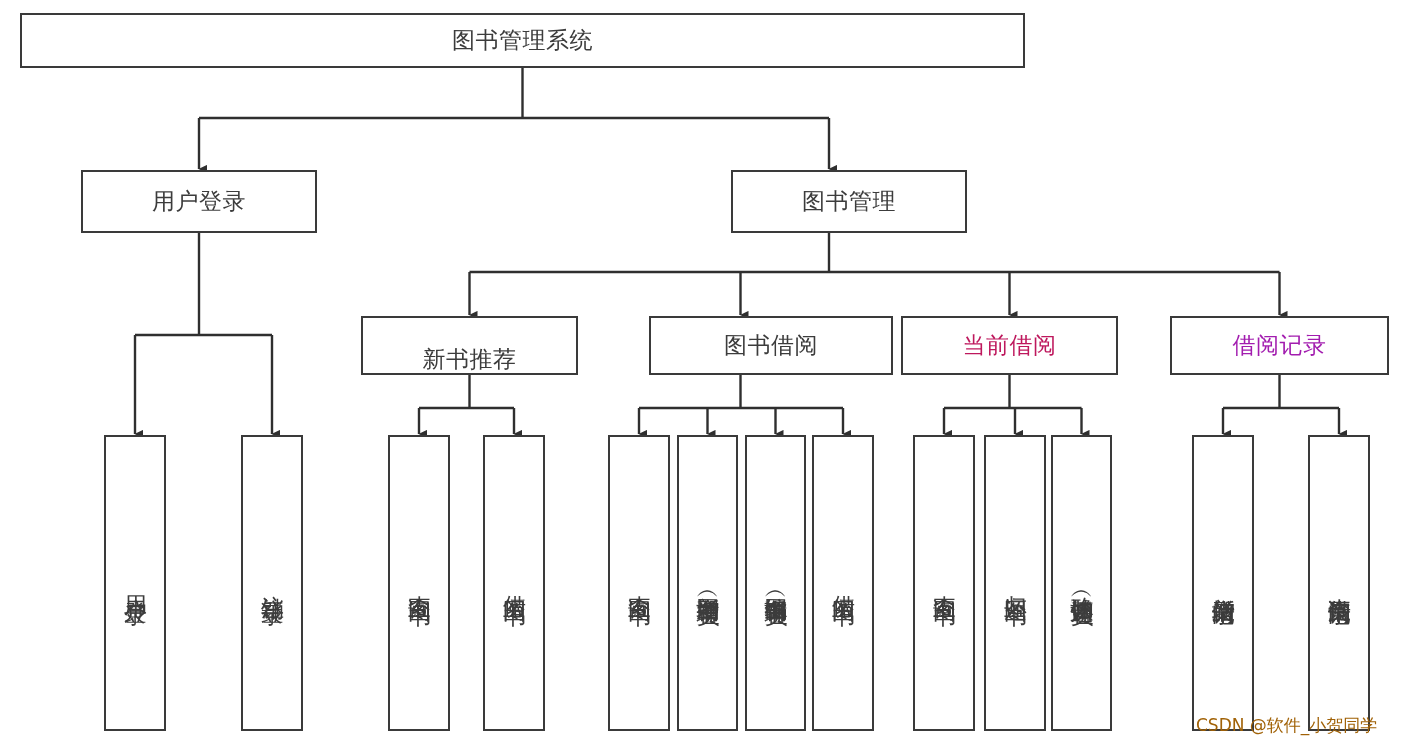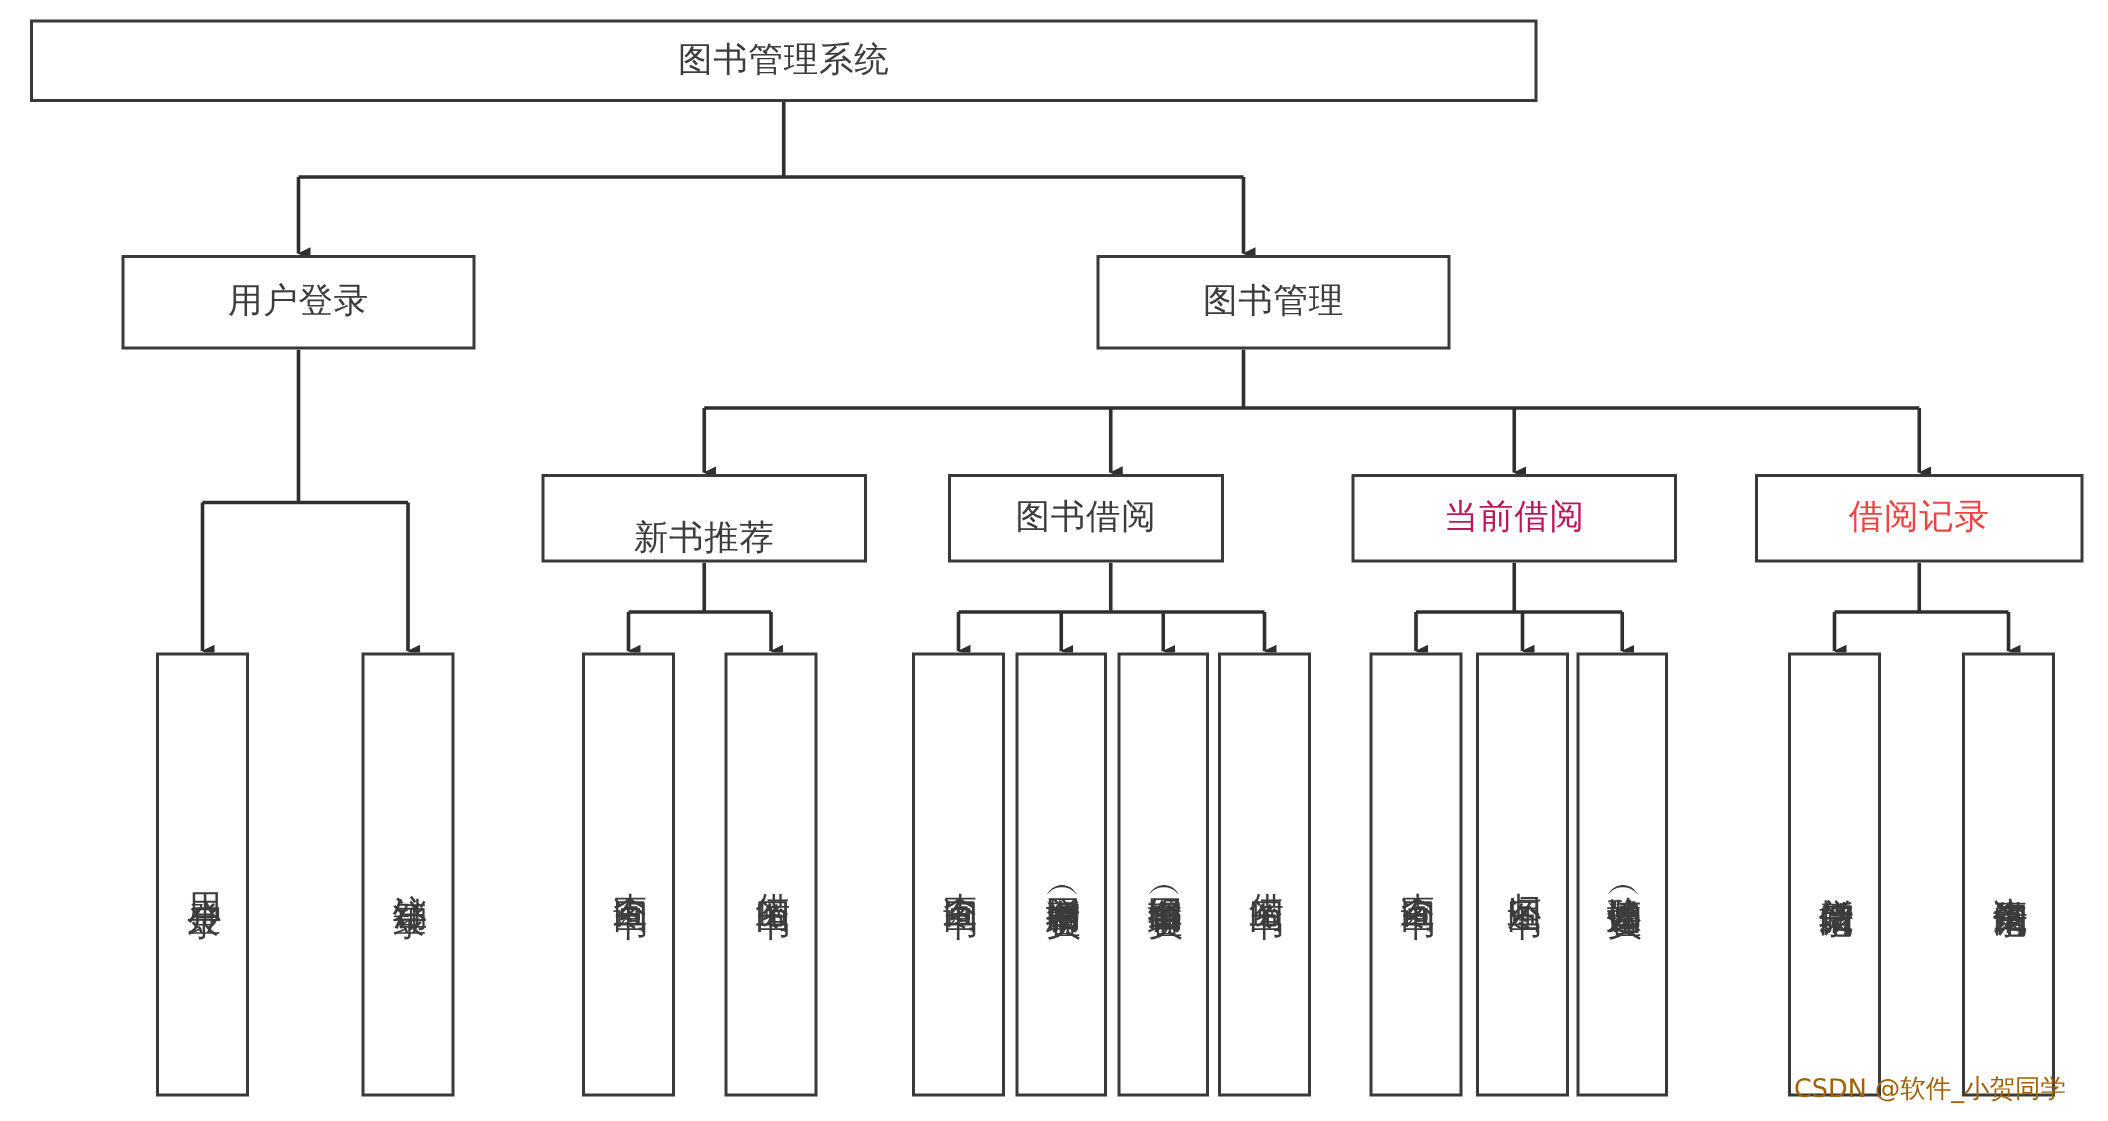--- a/index.html
+++ b/index.html
@@ -122,28 +122,28 @@
       </div>
       <div class="node horizontal" style="left: 81px; top: 170px; width: 236px; height: 63px; border-color: rgb(58, 58, 58); background: rgb(255, 255, 255);">
         <span class="node-label" style="color: rgb(60, 60, 60);">用户登录</span>
       </div>
       <div class="node horizontal" style="left: 731px; top: 170px; width: 236px; height: 63px; border-color: rgb(58, 58, 58); background: rgb(255, 255, 255);">
         <span class="node-label" style="color: rgb(60, 60, 60);">图书管理</span>
       </div>
       <div class="node horizontal" style="left: 361px; top: 316px; width: 217px; height: 59px; border-color: rgb(58, 58, 58); background: rgb(255, 255, 255); align-items: flex-end;">
         <span class="node-label" style="color: rgb(60, 60, 60);">新书推荐</span>
       </div>
-      <div class="node horizontal" style="left: 632px; top: 316px; width: 184px; height: 59px; border-color: rgb(58, 58, 58); background: rgb(255, 255, 255);">
+      <div class="node horizontal" style="left: 649px; top: 316px; width: 244px; height: 59px; border-color: rgb(58, 58, 58); background: rgb(255, 255, 255);">
         <span class="node-label" style="color: rgb(60, 60, 60);">图书借阅</span>
       </div>
       <div class="node horizontal" style="left: 901px; top: 316px; width: 217px; height: 59px; border-color: rgb(58, 58, 58); background: rgb(255, 255, 255);">
         <span class="node-label" style="color: #be185d;">当前借阅</span>
       </div>
       <div class="node horizontal" style="left: 1170px; top: 316px; width: 219px; height: 59px; border-color: rgb(58, 58, 58); background: rgb(255, 255, 255);">
-        <span class="node-label" style="color: #ef4444;">借阅记录</span>
+        <span class="node-label" style="color: #a21caf;">借阅记录</span>
       </div>
       <div class="node vertical" style="left: 104px; top: 435px; width: 62px; height: 296px; border-color: rgb(58, 58, 58); background: rgb(255, 255, 255);">
         <span class="node-label" style="color: rgb(60, 60, 60);">用户登录</span>
       </div>
       <div class="node vertical" style="left: 241px; top: 435px; width: 62px; height: 296px; border-color: rgb(58, 58, 58); background: rgb(255, 255, 255);">
         <span class="node-label" style="color: rgb(60, 60, 60);">注销登录</span>
       </div>
       <div class="node vertical" style="left: 388px; top: 435px; width: 62px; height: 296px; border-color: rgb(58, 58, 58); background: rgb(255, 255, 255);">
         <span class="node-label" style="color: rgb(60, 60, 60);">查询图书</span>
       </div>

